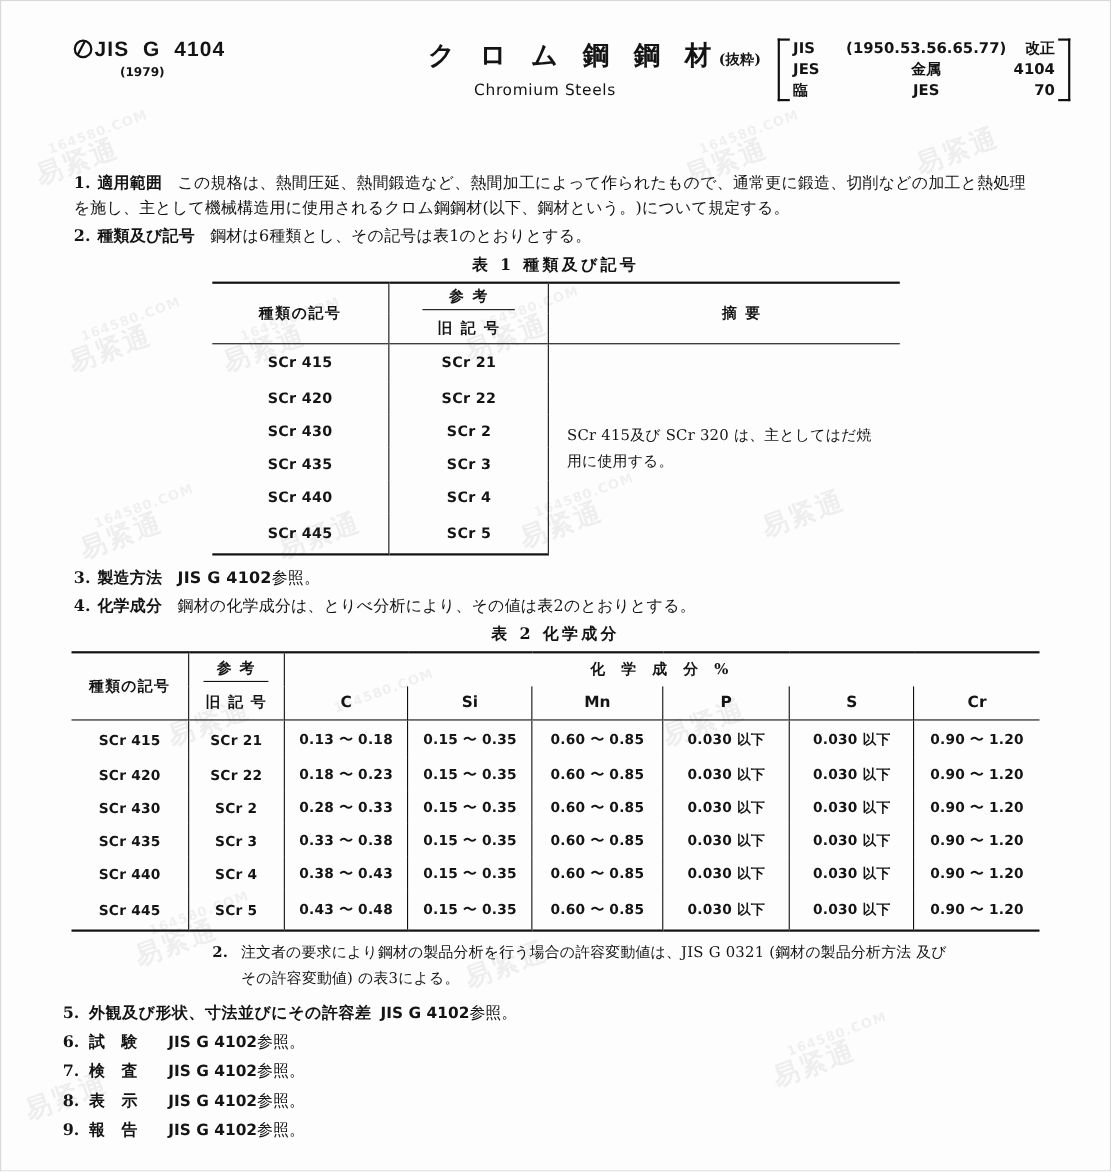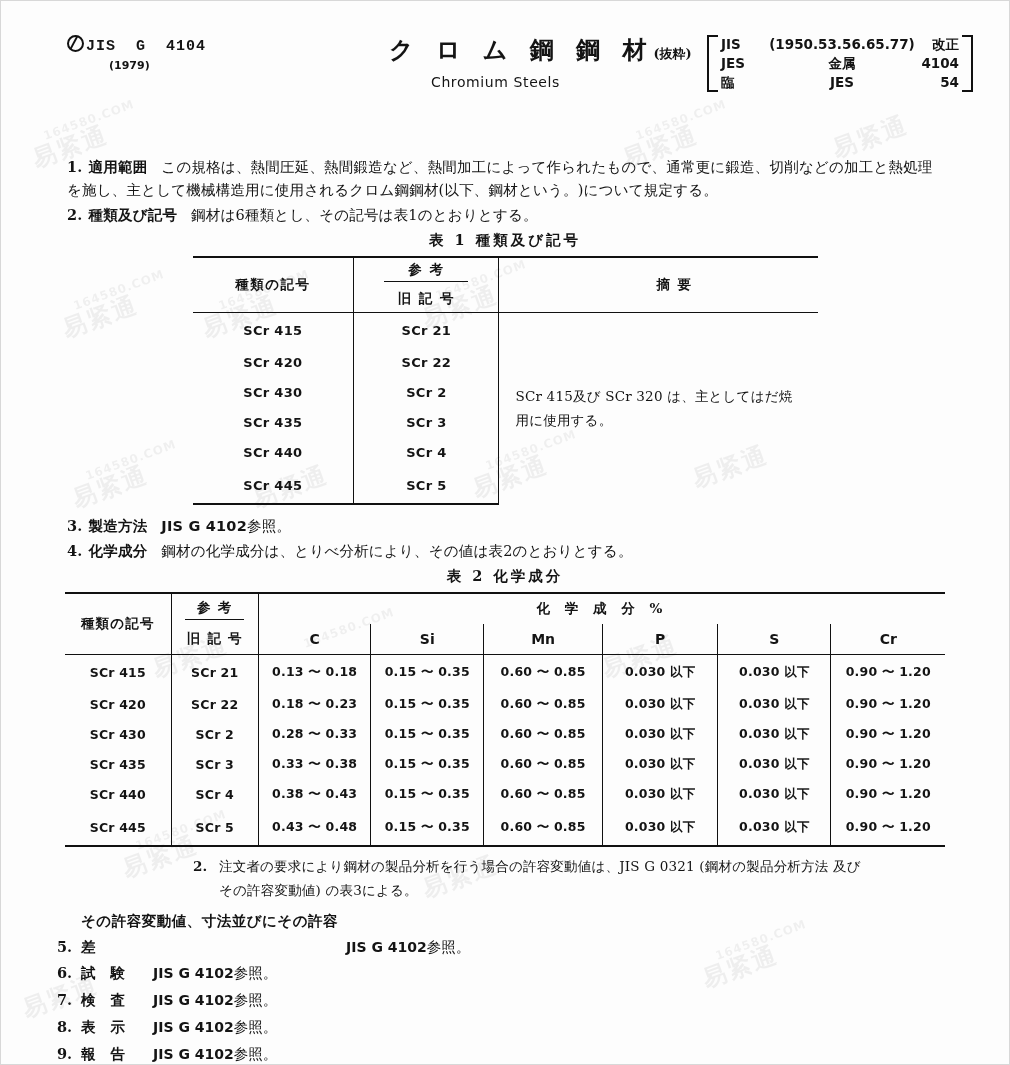--- a/index.html
+++ b/index.html
@@ -47,23 +47,23 @@
 
   
   .header {
     position: relative;
     height: 96px;
   }
   .jis-code {
     position: absolute;
     left: 66px;
     top: 34px;
-    font-family: Liberation Mono, monospace;
-    font-weight: 700;
-    font-size: 15px;
+    font-family: Liberation Sans, sans-serif;
+    font-weight: 700;
+    font-size: 19px;
     letter-spacing: 1px;
   }
   .jis-mark {
     display: inline-block;
     width: 13px;
     height: 13px;
     border: 2px solid #111;
     border-radius: 50%;
     position: relative;
     vertical-align: -2px;
@@ -328,21 +328,21 @@
             <span class="c3">改正</span>
           </div>
           <div class="revrow">
             <span class="c1">JES</span>
             <span class="c2">金属</span>
             <span class="c3">4104</span>
           </div>
           <div class="revrow">
             <span class="c1">臨</span>
             <span class="c2">JES</span>
-            <span class="c3">54</span>
+            <span class="c3">70</span>
           </div>
         </div>
         <div class="brk r"></div>
       </div>
     </div>
 
     <div class="sec" style="margin-top:58px;">
       <span class="num">1.</span><span class="ttl">適用範囲</span><span>この規格は、熱間圧延、熱間鍛造など、熱間加工によって作られたもので、通常更に鍛造、切削などの加工と熱処理を施し、主として機械構造用に使用されるクロム鋼鋼材(以下、鋼材という。)について規定する。</span>
     </div>
 
@@ -493,21 +493,21 @@
         <span class="rnum">2.</span>
         <span class="rtxt">注文者の要求により鋼材の製品分析を行う場合の許容変動値は、JIS G 0321 (鋼材の製品分析方法 及び</span>
       </div>
       <div class="rm-row rm-indent" style="padding-left:26px;">
         <span class="rtxt">その許容変動値) の表3による。</span>
       </div>
     </div>
 
     <div class="tail">
       <div>
-        <span class="num">5.</span><span class="lbl2 w-wide">その許容変動値、寸法並びにその許容差</span><span class="ref">JIS G 4102</span><span>参照。</span>
+        <span class="num">5.</span><span class="lbl2 w-wide">外観及び形状、寸法並びにその許容差</span><span class="ref">JIS G 4102</span><span>参照。</span>
       </div>
       <div>
         <span class="num">6.</span><span class="lbl2 w-narrow">試  験</span><span class="ref">JIS G 4102</span><span>参照。</span>
       </div>
       <div>
         <span class="num">7.</span><span class="lbl2 w-narrow">検  査</span><span class="ref">JIS G 4102</span><span>参照。</span>
       </div>
       <div>
         <span class="num">8.</span><span class="lbl2 w-narrow">表  示</span><span class="ref">JIS G 4102</span><span>参照。</span>
       </div>

